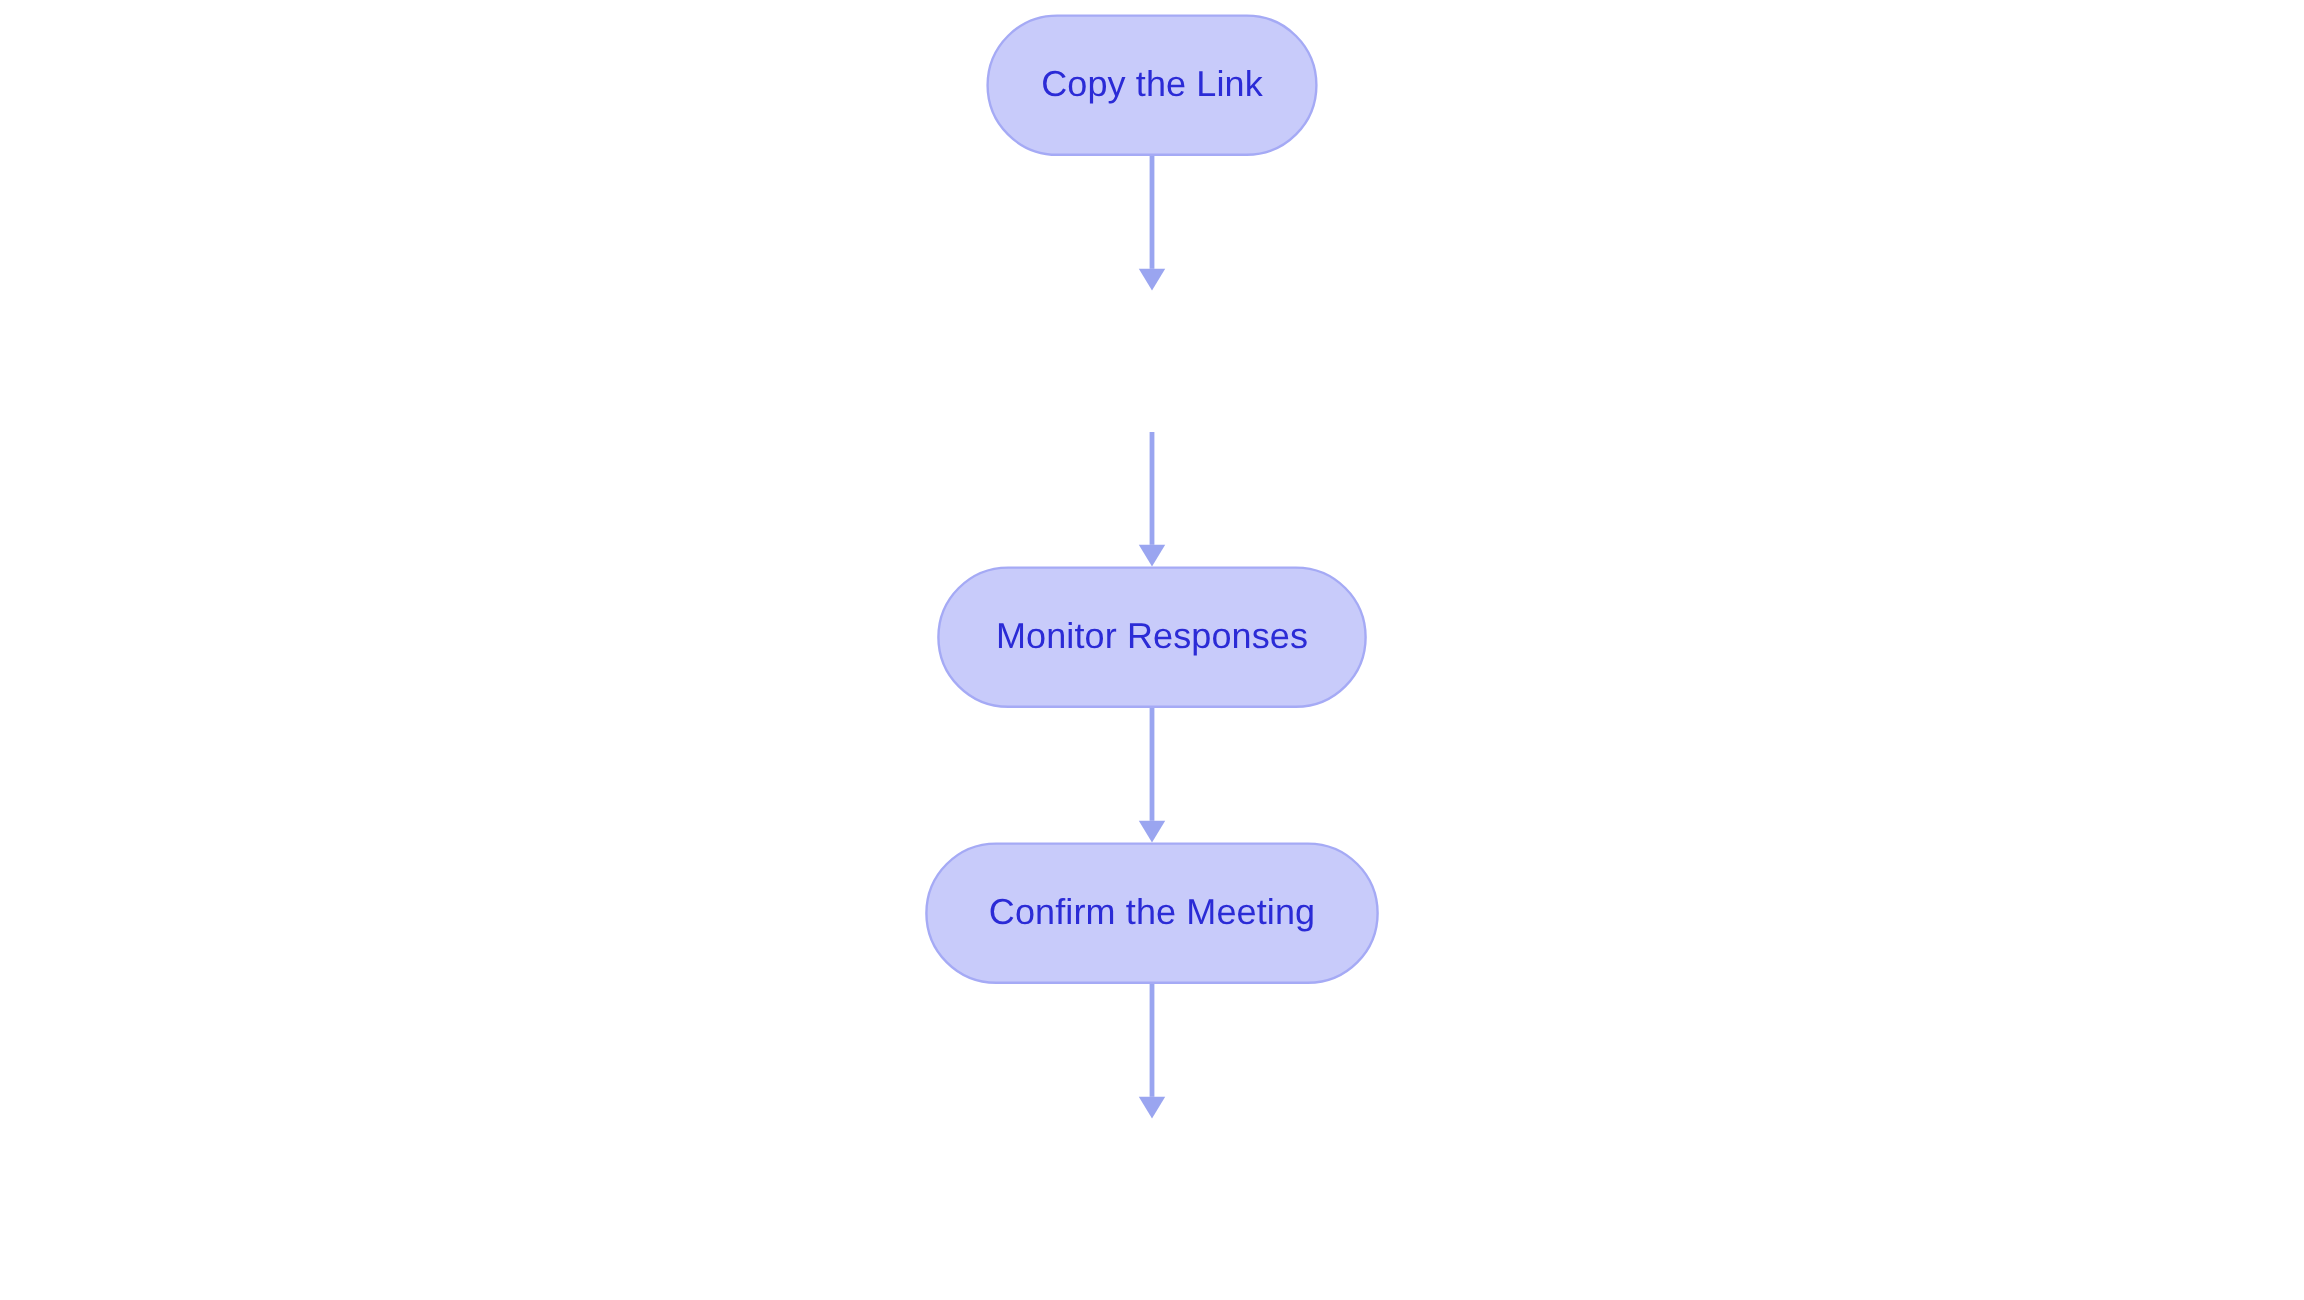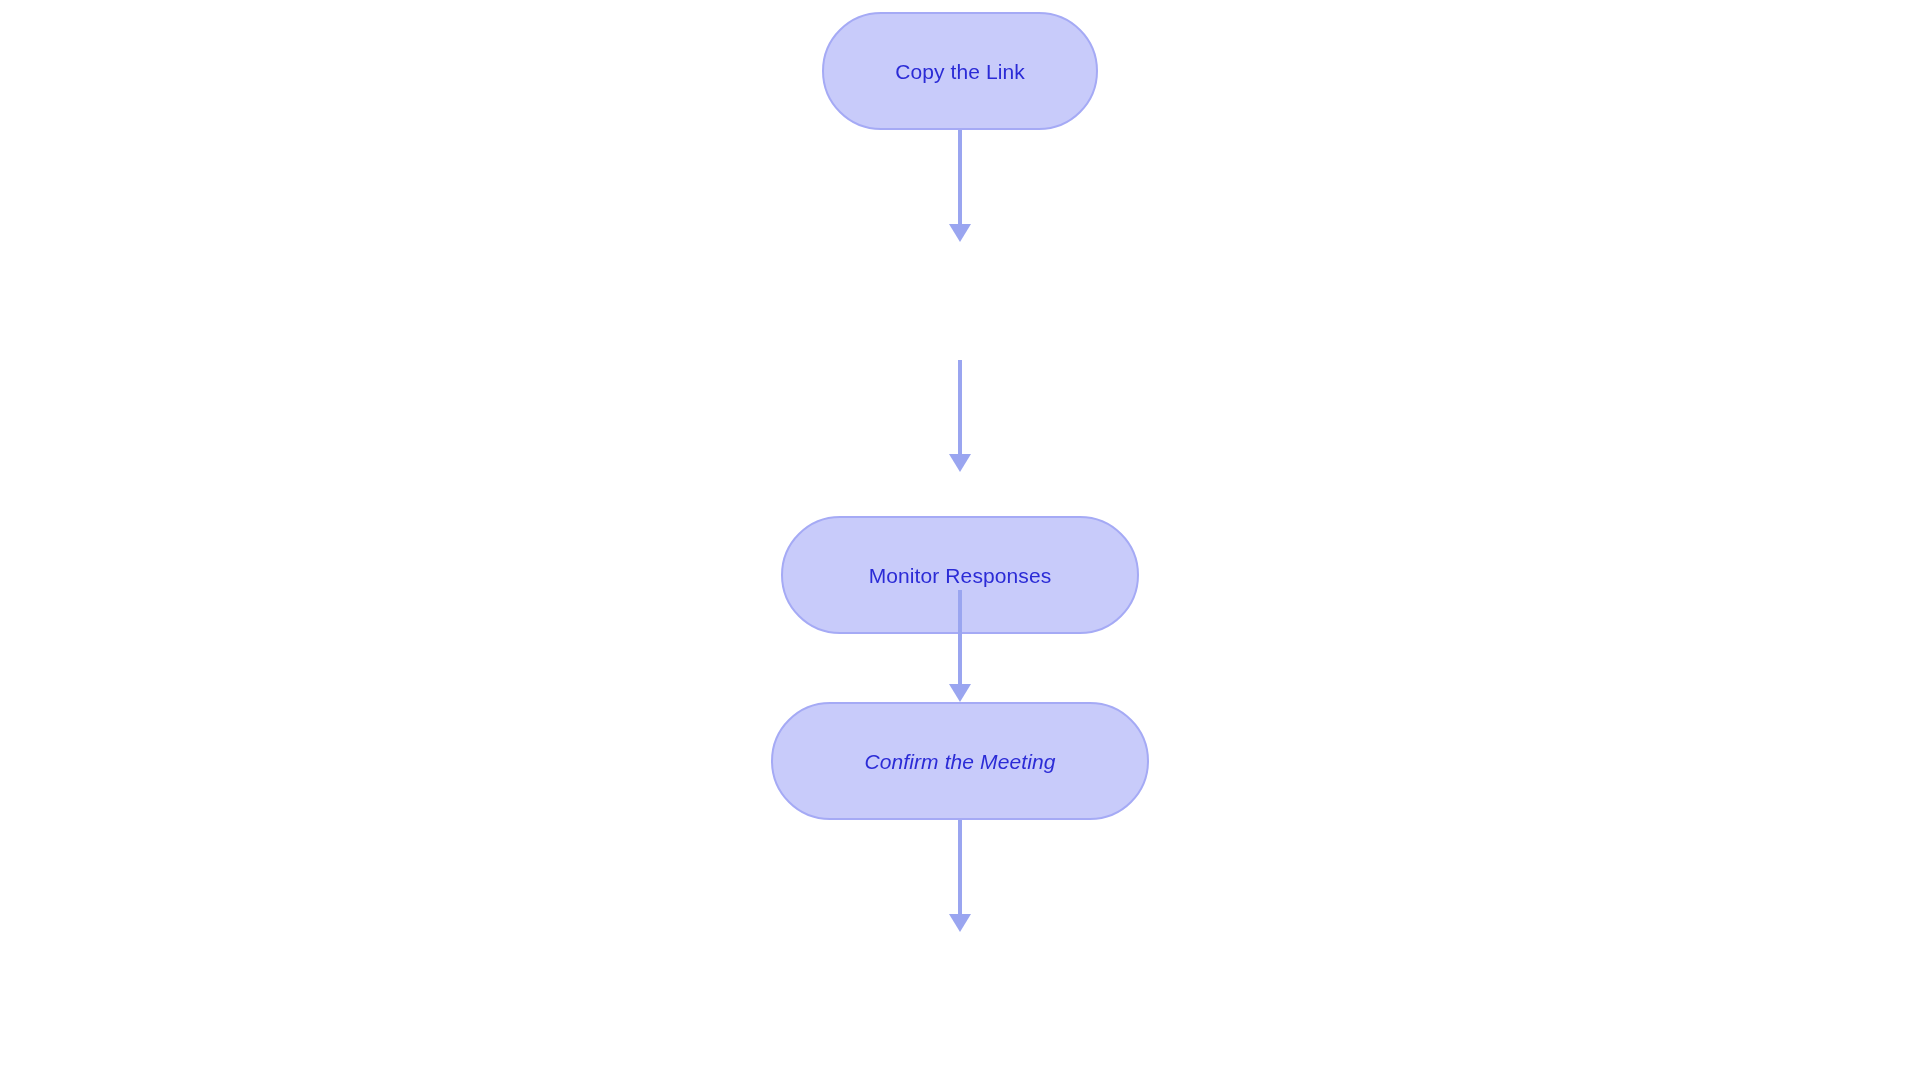--- a/index.html
+++ b/index.html
@@ -38,32 +38,32 @@
     box-sizing: border-box;
     display: flex;
     align-items: center;
     justify-content: center;
     background: #c8cbfa;
     border: 2px solid #a5aaf5;
     border-radius: 59px;
   }
   .flow-node .node-label {
     font-family: "Liberation Sans", sans-serif;
-    font-size: 21px;
+    font-size: 30px;
     font-weight: 400;
     line-height: 1;
     color: #2b2bd6;
     white-space: nowrap;
     letter-spacing: 0.1px;
   }
 
   .node-1 { top: 12px;  width: 276px; }
   .node-2 { top: 242px; width: 340px; }
-  .node-3 { top: 472px; width: 358px; margin-top: 44px; }
-  .node-4 { top: 702px; width: 378px; font-style: italic; }
+  .node-3 { top: 472px; width: 358px; }
+  .node-4 { top: 702px; width: 378px; }
   .node-5 { top: 932px; width: 424px; }
 
   
   .flow-connector {
     position: absolute;
     left: 50%;
     transform: translateX(-50%);
     width: 24px;
   }
   .flow-connector .conn-line {

